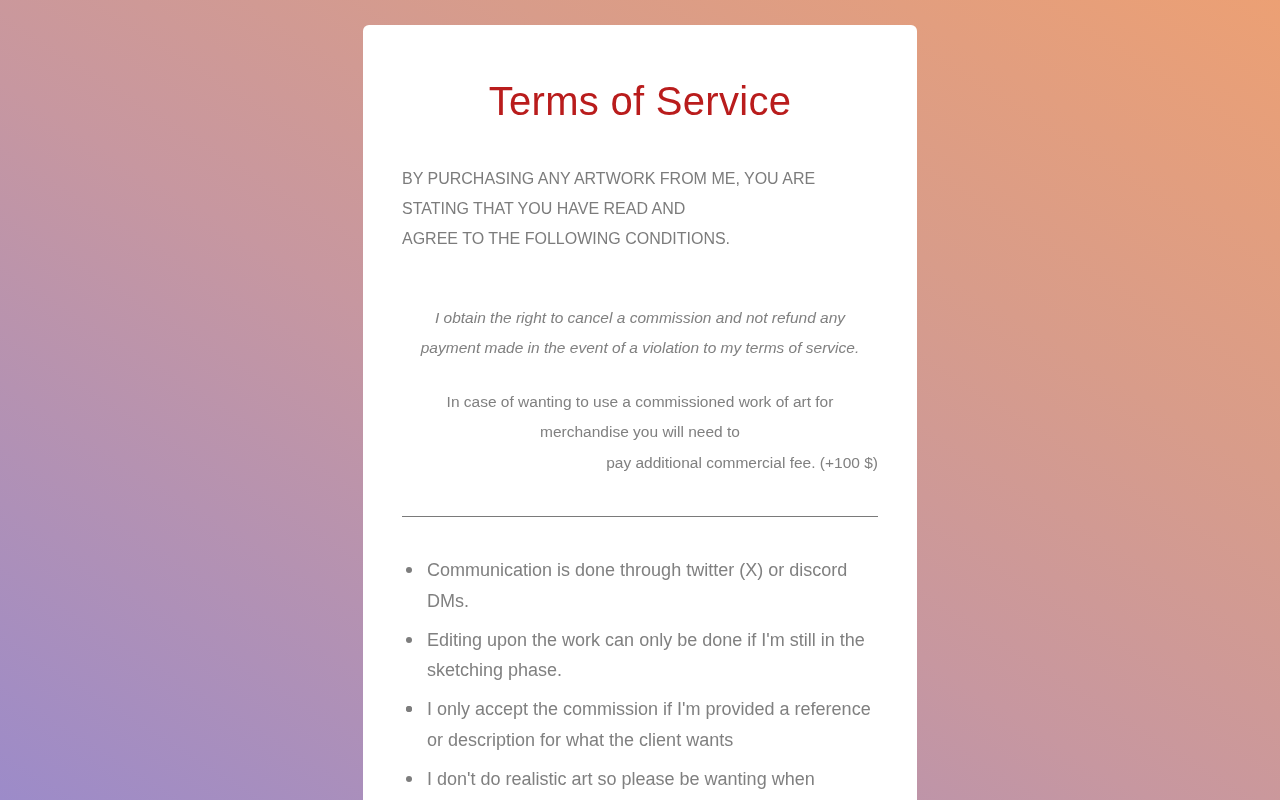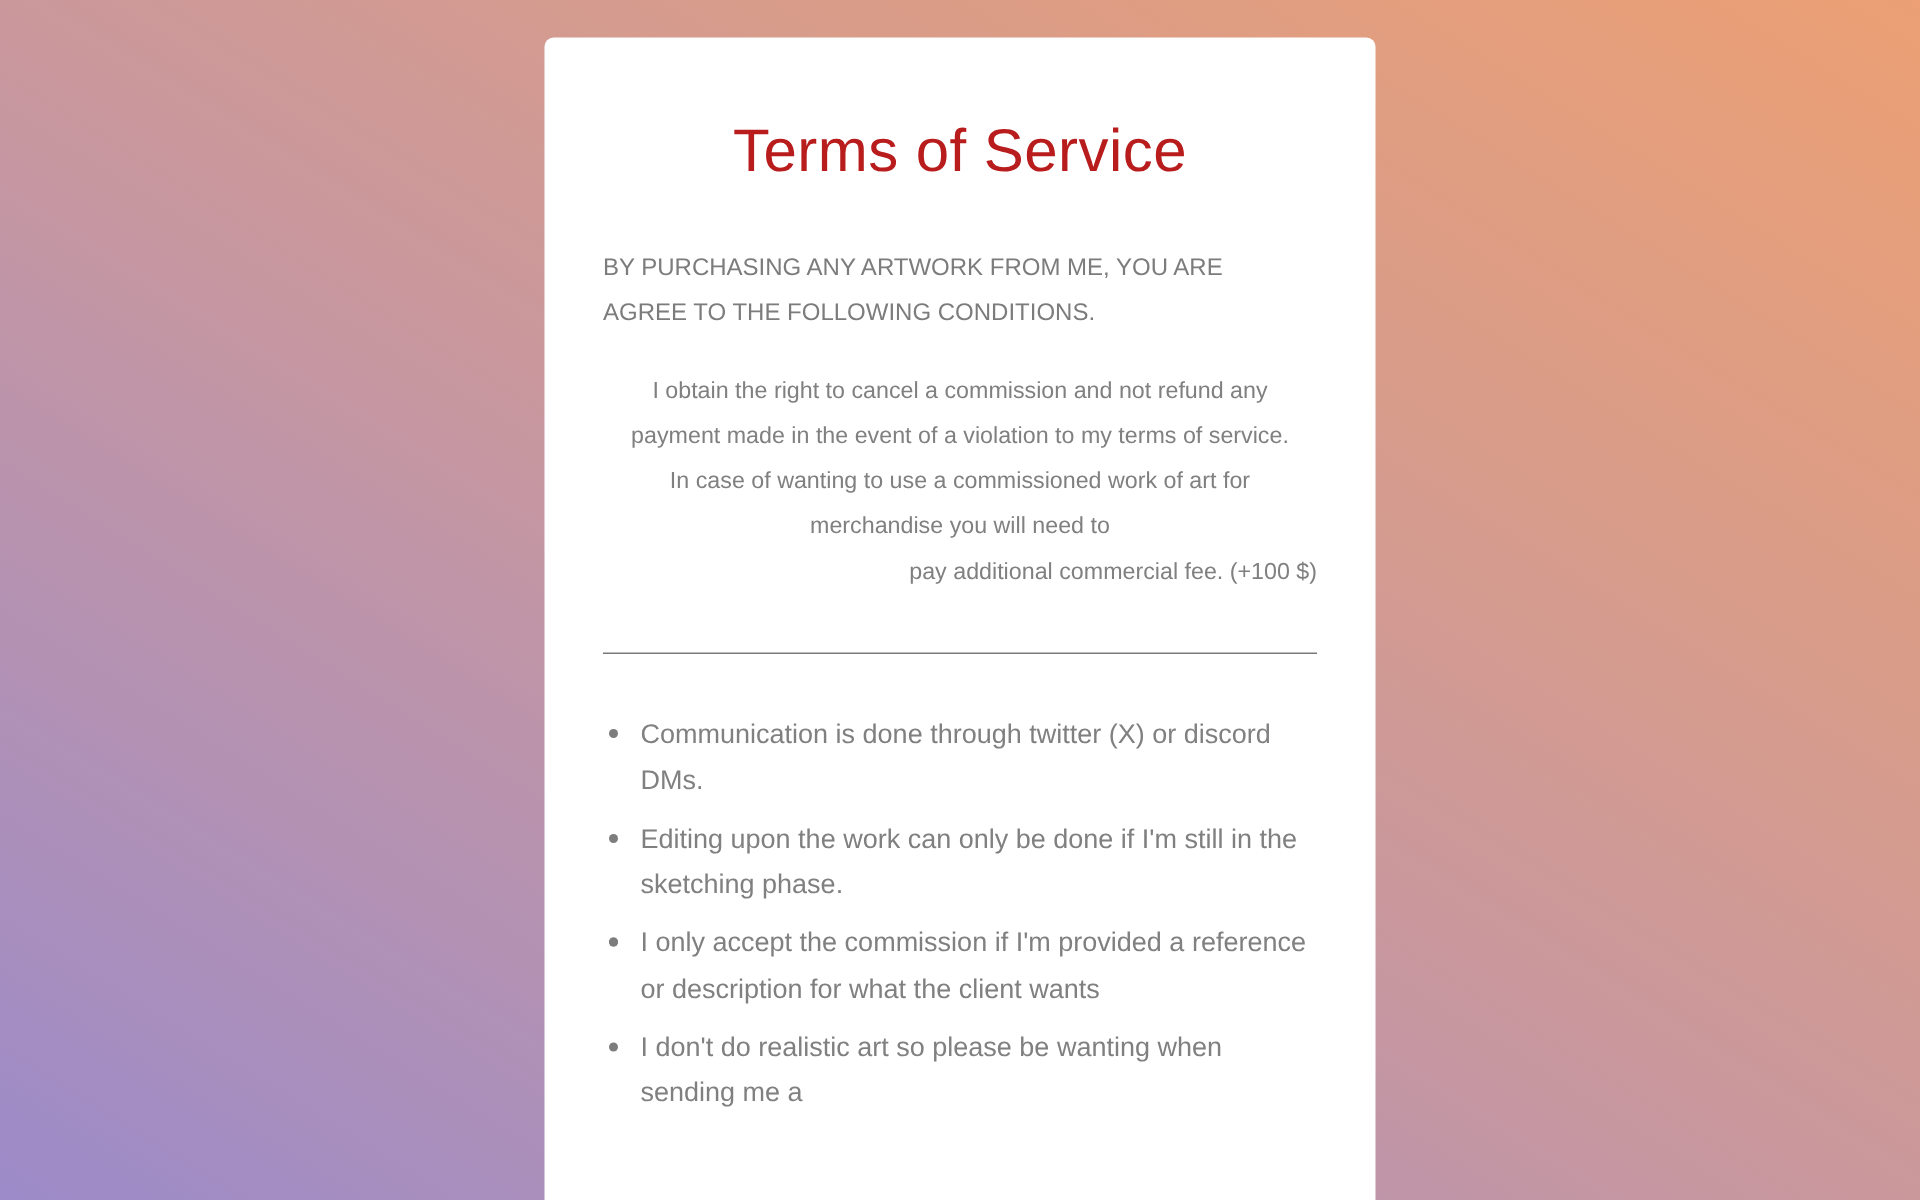--- a/index.html
+++ b/index.html
@@ -43,22 +43,22 @@
       letter-spacing: 0px;
     }
     .intro span { display: block; }
     .para {
       text-align: center;
       font-size: 15.5px;
       line-height: 30px;
       color: #808080;
     }
     .para span { display: block; }
-    .para-1 { margin-top: 22px; }
-    .para-2 { margin-top: 0; }
+    .para-1 { margin-top: 49px; font-style: italic; }
+    .para-2 { margin-top: 24px; }
     .para-2 span.last { line-height: 31px; text-align: right; }
     .divider {
       margin-top: 38px;
       border: none;
       border-top: 1.5px solid #7a7a7a;
       width: 476px;
     }
     .rules {
       margin-top: 38px;
       list-style: none;
@@ -83,20 +83,21 @@
     }
   </style>
 </head>
 <body>
 
 <div class="card">
   <h1 class="title">Terms of Service</h1>
 
   <div class="intro">
     <span>BY PURCHASING ANY ARTWORK FROM ME, YOU ARE</span>
+    <span>STATING THAT YOU HAVE READ AND</span>
     <span>AGREE TO THE FOLLOWING CONDITIONS.</span>
   </div>
 
   <p class="para para-1">
     <span>I obtain the right to cancel a commission and not refund any</span>
     <span>payment made in the event of a violation to my terms of service.</span>
   </p>
 
   <p class="para para-2">
     <span>In case of wanting to use a commissioned work of art for</span>

